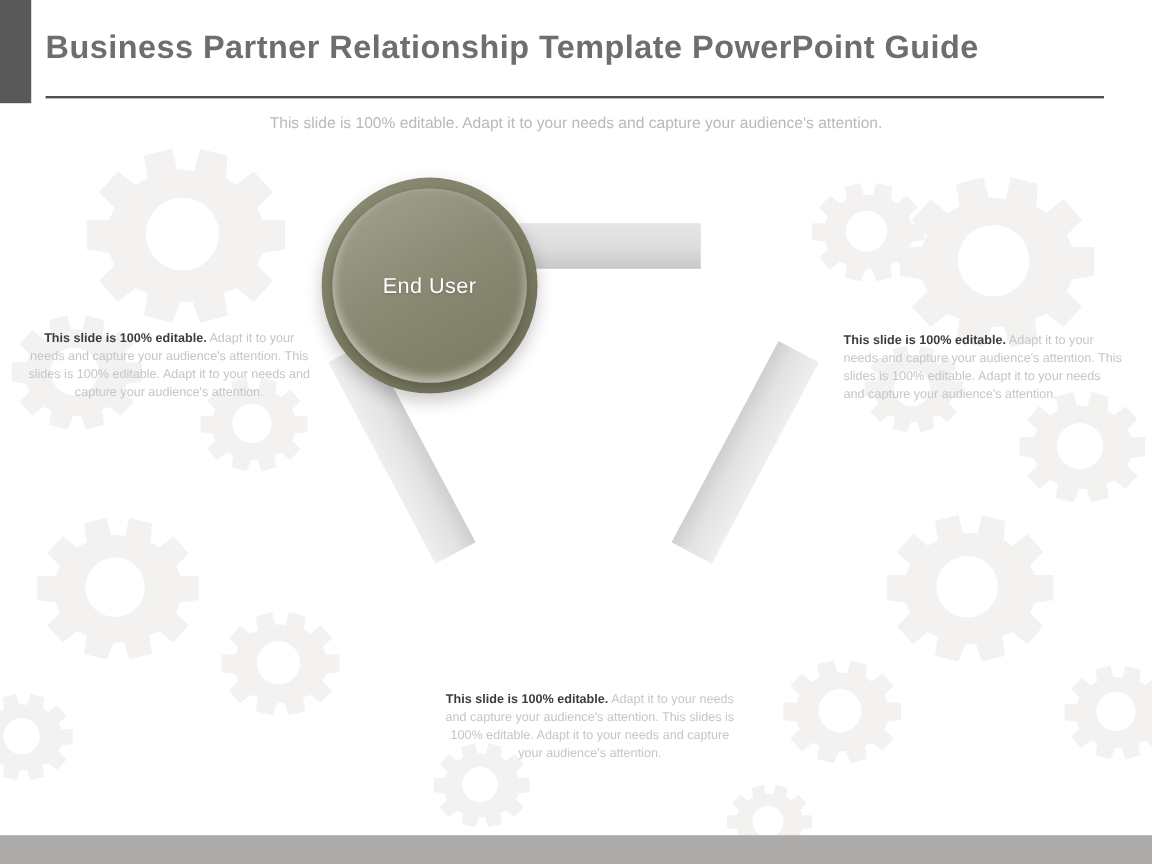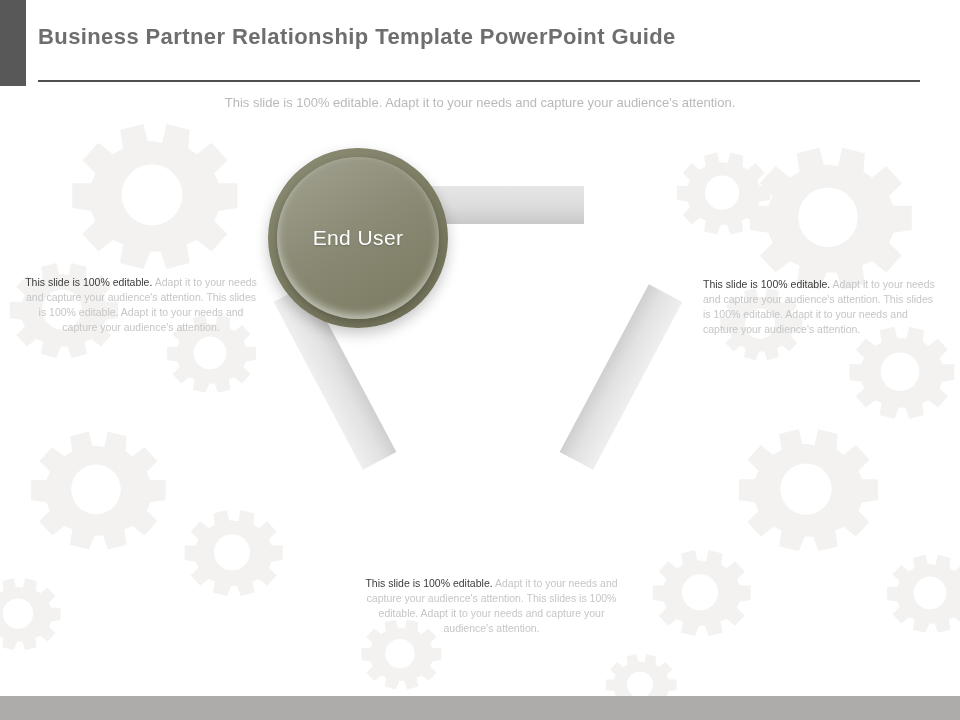--- a/index.html
+++ b/index.html
@@ -44,21 +44,21 @@
     height: 0;
     border-top: 2px solid #4f4f4f;
   }
 
   
   .slide-title {
     position: absolute;
     left: 38px;
     top: 24px;
     width: 884px;
-    font-size: 22px;
+    font-size: 27px;
     font-weight: bold;
     color: #6e6e6e;
     letter-spacing: 0.4px;
     white-space: nowrap;
   }
   .slide-subtitle {
     position: absolute;
     left: 0;
     top: 95px;
     width: 960px;
@@ -123,21 +123,21 @@
     height: 162px;
     border-radius: 50%;
     box-shadow: inset 0 -4px 9px rgba(255,255,255,0.55),
                 0 3px 7px rgba(0,0,0,0.20);
     display: flex;
     align-items: center;
     justify-content: center;
   }
   .node .label {
     color: #ffffff;
-    font-size: 21px;
+    font-size: 18px;
     letter-spacing: 0.4px;
     text-shadow: 0 1px 2px rgba(0,0,0,0.22);
   }
 
   
   #node-enduser {
     left: 268px;
     top: 148px;
     background: linear-gradient(150deg, #8d8d76 0%, #7d7d64 45%, #6d6d55 100%);
   }
@@ -167,21 +167,21 @@
 
   
   .copy {
     position: absolute;
     font-size: 10.5px;
     line-height: 15px;
     color: #c6c6c6;
   }
   .copy .lead {
     color: #3c3c3c;
-    font-weight: normal;
+    font-weight: bold;
   }
   #copy-left {
     left: 22px;
     top: 275px;
     width: 238px;
     text-align: center;
   }
   #copy-right {
     left: 703px;
     top: 277px;

